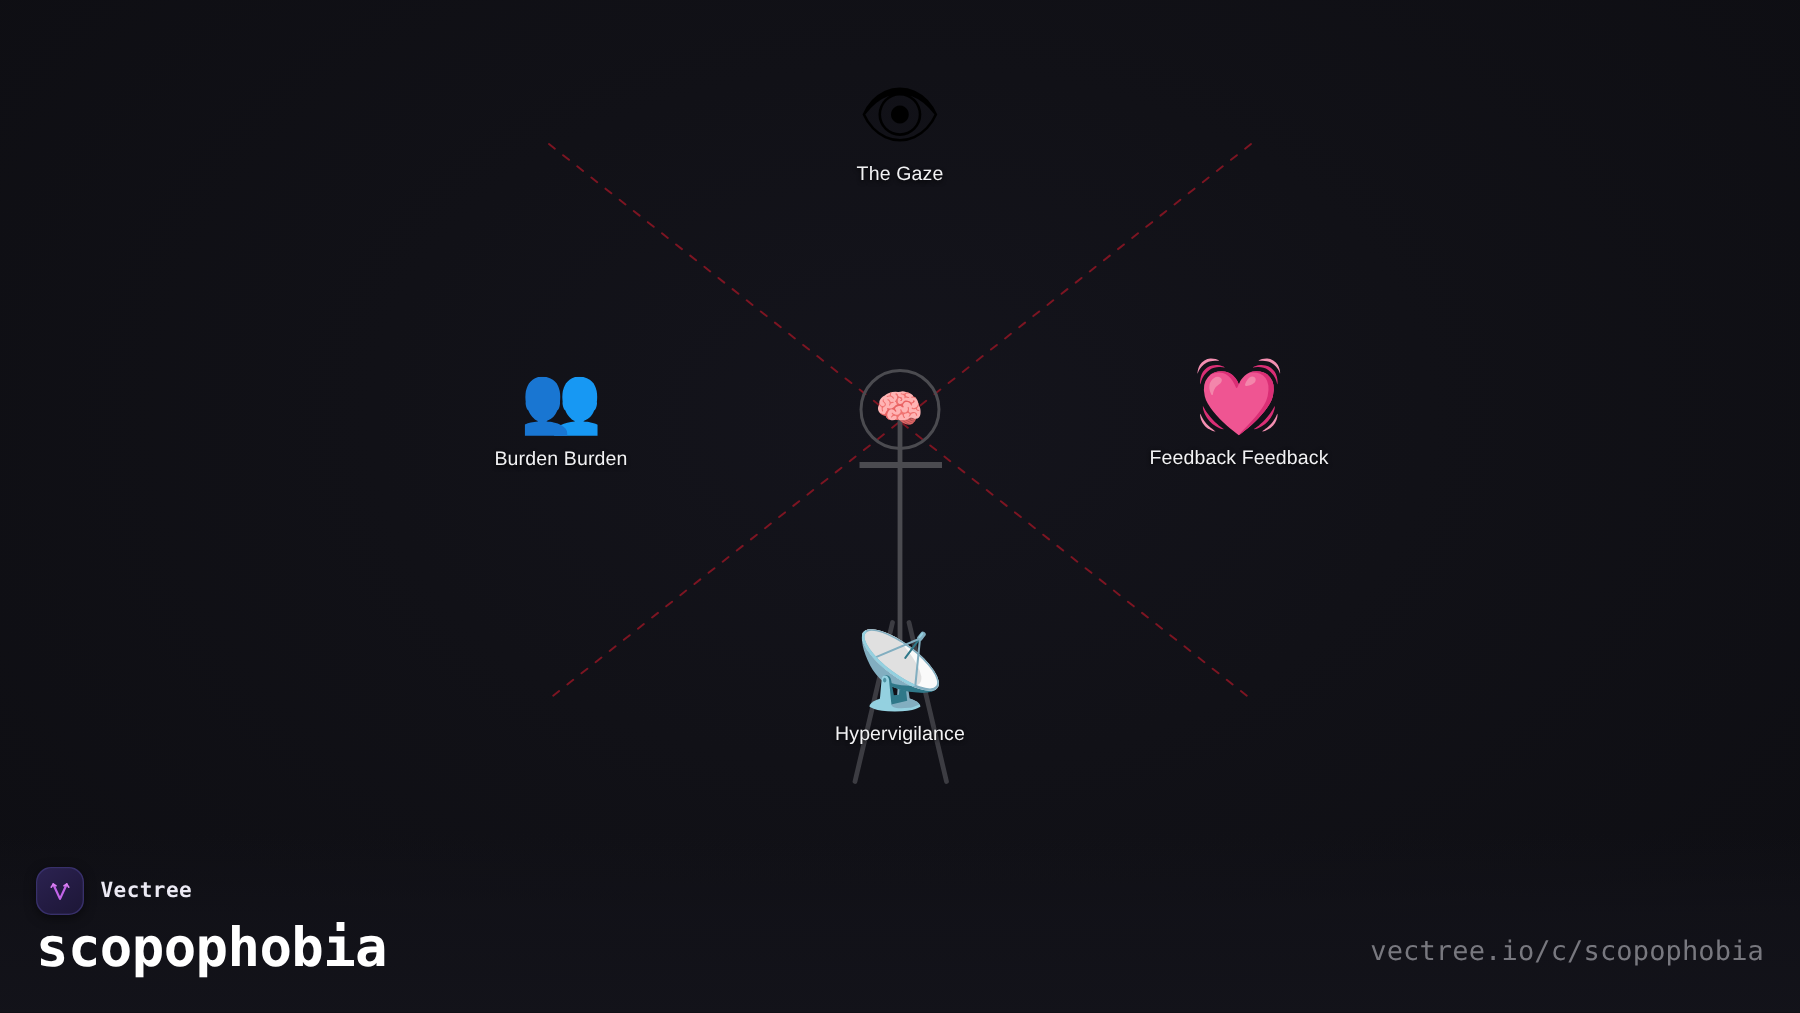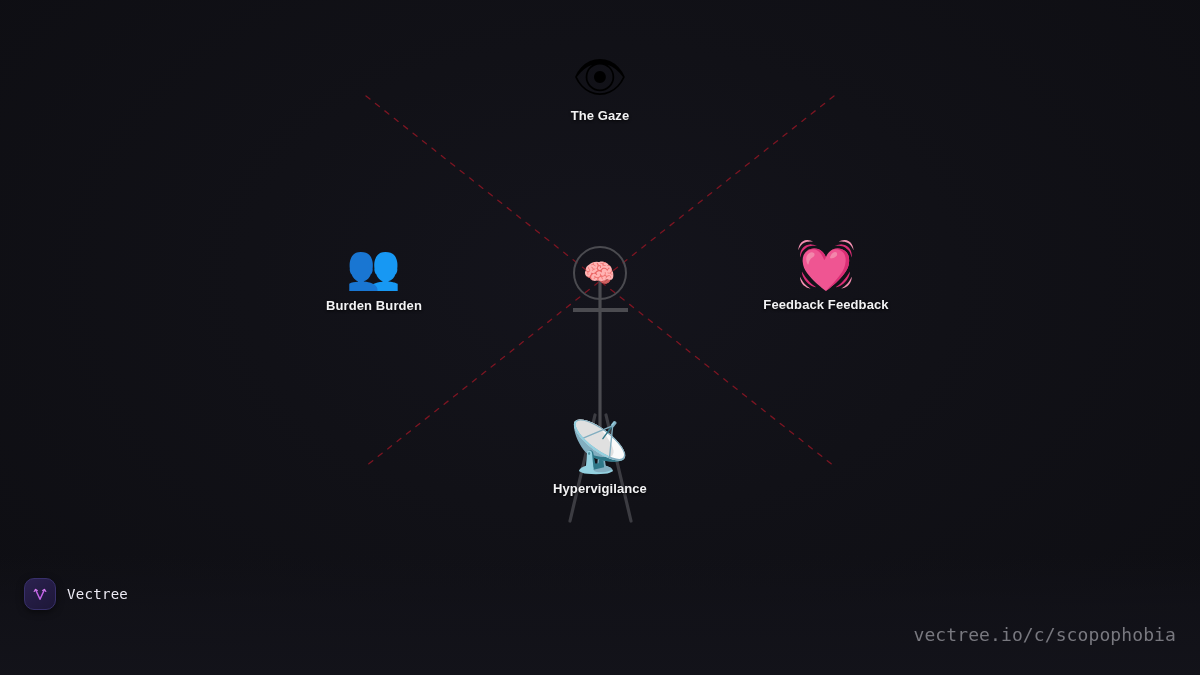--- a/index.html
+++ b/index.html
@@ -46,21 +46,20 @@
     display:block;
   }
   .node-label {
     margin-top:9px;
     color:#f2f2f4;
     font-size:13px;
     font-family:"Liberation Sans", sans-serif;
     letter-spacing:.1px;
     white-space:nowrap;
     text-shadow:0 1px 3px rgba(0,0,0,.85);
-    font-weight:bold;
   }
 
   
   #hub {
     position:absolute;
     left:600px; top:273px;
     transform:translate(-50%,-50%);
     width:54px; height:54px;
   }
   #hub-ring {
@@ -97,21 +96,21 @@
     border-radius:10px;
     background:linear-gradient(145deg, #2b2250 0%, #231b42 55%, #1d1737 100%);
     border:1px solid #38306b;
     display:flex; align-items:center; justify-content:center;
     box-shadow:0 2px 7px rgba(0,0,0,.5);
   }
   #brand-name {
     color:#eceaf4;
     font-family:"DejaVu Sans Mono", monospace;
     font-size:14px;
-    font-weight:normal;
+    font-weight:bold;
     letter-spacing:.3px;
   }
   #term {
     position:absolute;
     left:24px; top:612px;
     color:#ffffff;
     font-family:"DejaVu Sans Mono", monospace;
     font-size:36px;
     font-weight:bold;
     letter-spacing:-.4px;
@@ -173,16 +172,17 @@
     <div id="brand-badge">
       <svg width="18" height="18" viewBox="0 0 24 24" xmlns="http://www.w3.org/2000/svg">
         <path d="M6 6 L12 19 L18 6" fill="none" stroke="#c264e8" stroke-width="2" stroke-linecap="round" stroke-linejoin="round"></path>
         <path d="M6 6 L4.2 8.6 M6 6 L8.4 7.4" fill="none" stroke="#d87ff0" stroke-width="1.5" stroke-linecap="round"></path>
         <path d="M18 6 L19.8 8.6 M18 6 L15.6 7.4" fill="none" stroke="#d87ff0" stroke-width="1.5" stroke-linecap="round"></path>
       </svg>
     </div>
     <span id="brand-name">Vectree</span>
   </div>
 
+  <div id="term">scopophobia</div>
 
   <div id="url">vectree.io/c/scopophobia</div>
 
 </div>
 
 </body></html>

